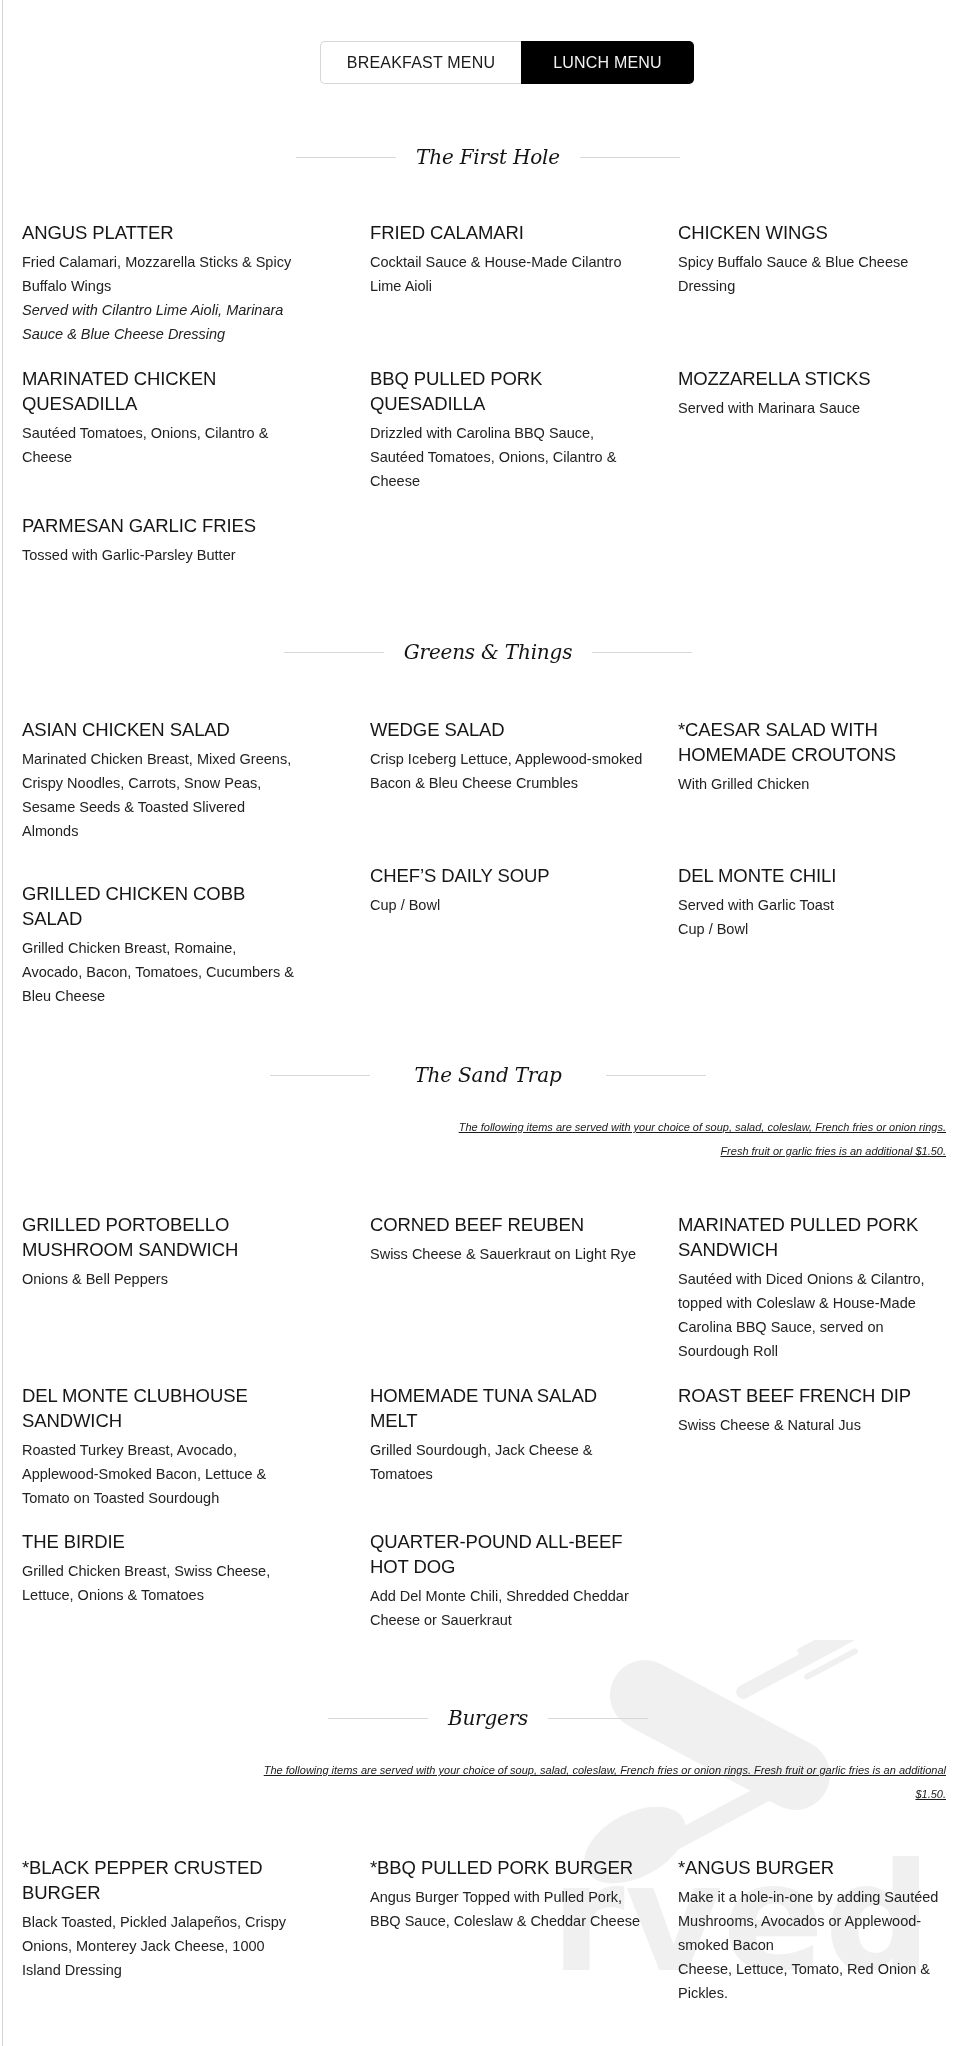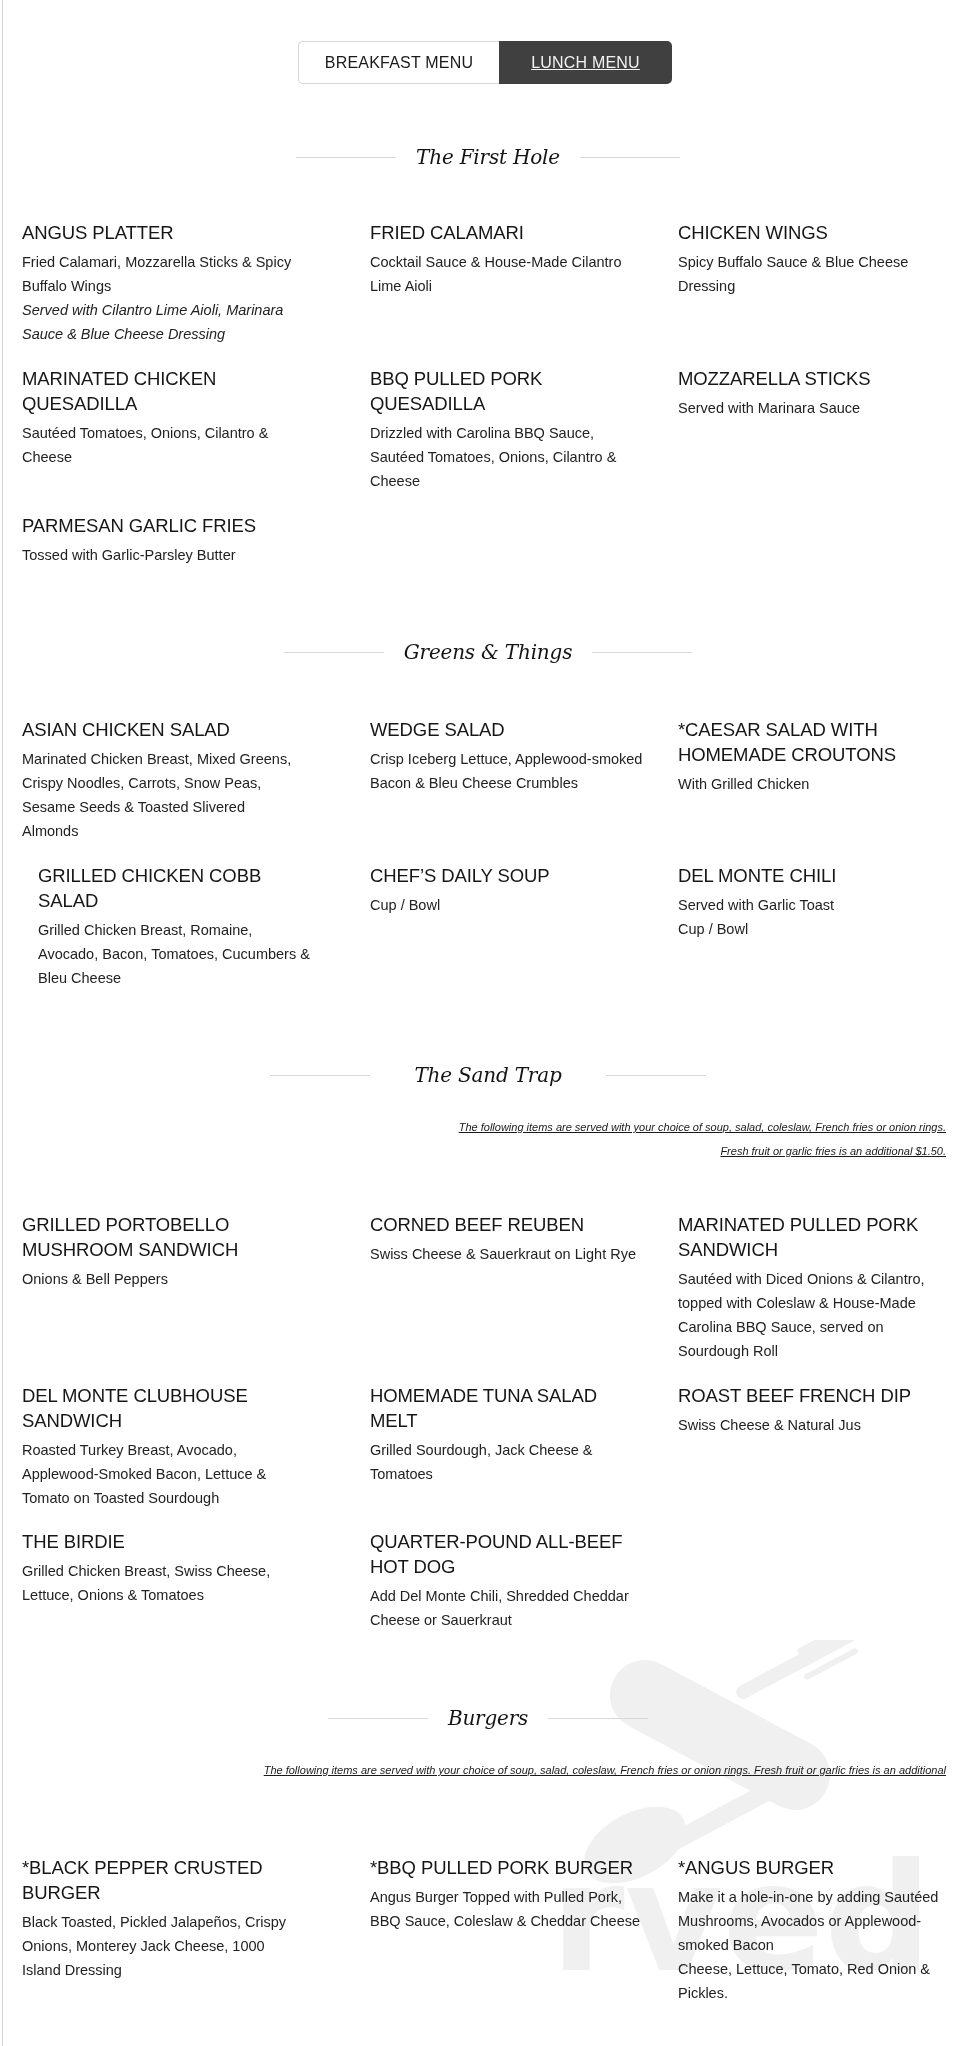--- a/index.html
+++ b/index.html
@@ -3,27 +3,27 @@
 <meta charset="utf-8">
 <style>
   html, body { margin: 0; padding: 0; background: #ffffff; }
   body {
     width: 976px; height: 2046px; position: relative; overflow: hidden;
     font-family: "Liberation Sans", "DejaVu Sans", sans-serif; color: #1c1c1c;
   }
   .left-border { position: absolute; left: 2px; top: 0; width: 1px; height: 2046px; background: #d4d4d4; }
 
   
-  .tabs { position: absolute; left: 298px; top: 41px; width: 374px; height: 43px; display: flex; }
+  .tabs { position: absolute; left: 320px; top: 41px; width: 374px; height: 43px; display: flex; }
   .tab {
     height: 43px; display: flex; align-items: center; justify-content: center;
     font-size: 16px; letter-spacing: 0.2px; box-sizing: border-box; cursor: pointer;
   }
   .tab.inactive { width: 201px; border: 1px solid #d6d6d6; border-right: none; border-radius: 5px 0 0 5px; color: #1a1a1a; background: #fff; }
-  .tab.active { width: 173px; background: #404040; color: #f2f2f2; border-radius: 0 5px 5px 0; text-decoration: underline; }
+  .tab.active { width: 173px; background: #000000; color: #f2f2f2; border-radius: 0 5px 5px 0; }
 
   
   .heading { position: absolute; left: 0; width: 976px; display: flex; align-items: center; justify-content: center; }
   .heading .line { width: 100px; height: 1px; background: #d8d8d8; }
   .heading .title {
     font-family: "DejaVu Serif", "Liberation Serif", serif; font-style: italic;
     font-size: 20px; color: #141414; padding: 0 20px; letter-spacing: -0.2px;
   }
 
   .note {
@@ -112,21 +112,21 @@
   <div class="desc">Marinated Chicken Breast, Mixed Greens, Crispy Noodles, Carrots, Snow Peas, Sesame Seeds &amp; Toasted Slivered Almonds</div>
 </div>
 <div class="item c2" style="top:717px;">
   <div class="name">WEDGE SALAD</div>
   <div class="desc">Crisp Iceberg Lettuce, Applewood-smoked Bacon &amp; Bleu Cheese Crumbles</div>
 </div>
 <div class="item c3" style="top:717px;">
   <div class="name">*CAESAR SALAD WITH HOMEMADE CROUTONS</div>
   <div class="desc">With Grilled Chicken</div>
 </div>
-<div class="item c1" style="top:863px;margin-left:16px;">
+<div class="item c1" style="top:881px;">
   <div class="name">GRILLED CHICKEN COBB SALAD</div>
   <div class="desc">Grilled Chicken Breast, Romaine, Avocado, Bacon, Tomatoes, Cucumbers &amp; Bleu Cheese</div>
 </div>
 <div class="item c2" style="top:863px;">
   <div class="name">CHEF’S DAILY SOUP</div>
   <div class="desc">Cup / Bowl</div>
 </div>
 <div class="item c3" style="top:863px;">
   <div class="name">DEL MONTE CHILI</div>
   <div class="desc">Served with Garlic Toast</div>
@@ -176,20 +176,21 @@
   <div class="desc">Add Del Monte Chili, Shredded Cheddar Cheese or Sauerkraut</div>
 </div>
 
 <div class="heading" style="top:1706px;">
   <div class="line"></div>
   <div class="title">Burgers</div>
   <div class="line"></div>
 </div>
 <div class="note" style="top:1758px;">
   <div>The following items are served with your choice of soup, salad, coleslaw, French fries or onion rings. Fresh fruit or garlic fries is an additional</div>
+  <div>$1.50.</div>
 </div>
 
 <div class="item c1" style="top:1855px;">
   <div class="name">*BLACK PEPPER CRUSTED BURGER</div>
   <div class="desc">Black Toasted, Pickled Jalapeños, Crispy Onions, Monterey Jack Cheese, 1000 Island Dressing</div>
 </div>
 <div class="item c2" style="top:1855px;">
   <div class="name">*BBQ PULLED PORK BURGER</div>
   <div class="desc">Angus Burger Topped with Pulled Pork, BBQ Sauce, Coleslaw &amp; Cheddar Cheese</div>
 </div>

